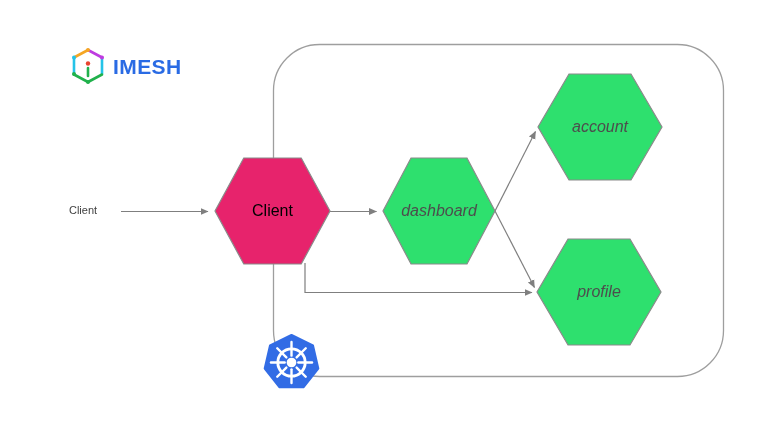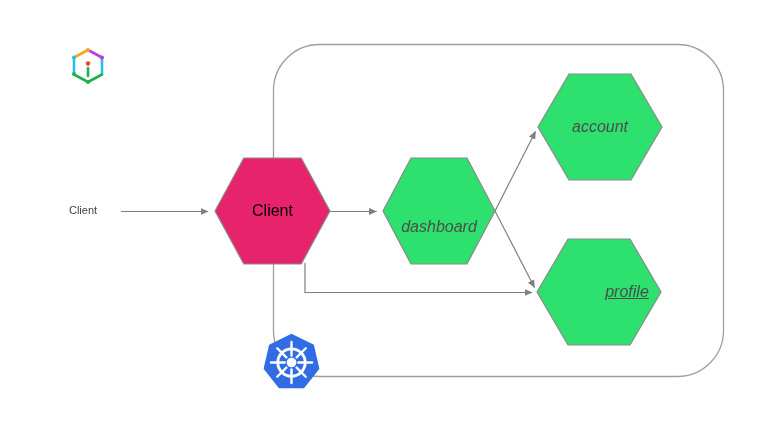--- a/index.html
+++ b/index.html
@@ -50,23 +50,23 @@
 
     <g stroke="#8a8a8a" stroke-width="1.2">
       <polygon points="243.75,158 301.25,158 330,211 301.25,264 243.75,264 215,211" fill="#e7236c"></polygon>
       <polygon points="411,158 467,158 495,211 467,264 411,264 383,211" fill="#2ee06e"></polygon>
       <polygon points="569,74 631,74 662,127 631,180 569,180 538,127" fill="#2ee06e"></polygon>
       <polygon points="568,239 630,239 661,292 630,345 568,345 537,292" fill="#2ee06e"></polygon>
     </g>
   </svg>
 
   <div class="node-label" style="left: 272.5px; top: 211px; color: rgb(0, 0, 0);">Client</div>
-  <div class="node-label italic" style="left: 439px; top: 211px; color: rgb(77, 77, 77); margin-top: 16px;">dashboard</div>
+  <div class="node-label italic" style="left: 439px; top: 211px; color: rgb(77, 77, 77);">dashboard</div>
   <div class="node-label italic" style="left: 600px; top: 127px; color: rgb(77, 77, 77);">account</div>
-  <div class="node-label italic" style="left: 627px; top: 292px; color: rgb(77, 77, 77); text-decoration: underline;">profile</div>
+  <div class="node-label italic" style="left: 599px; top: 292px; color: rgb(77, 77, 77);">profile</div>
 
   <div class="client-label">Client</div>
 
   <div class="brand">
     <svg width="36" height="40" viewBox="0 0 36 40">
       <g fill="none" stroke-width="2.6" stroke-linecap="round">
         <path d="M18,3 L4,10.5" stroke="#f5a623"></path>
         <path d="M18,3 L32,10.5" stroke="#be3be0"></path>
         <path d="M4,11.5 L4,26.5" stroke="#24c3e8"></path>
         <path d="M32,11.5 L32,26.5" stroke="#24c3e8"></path>
@@ -74,20 +74,21 @@
         <path d="M32,27.5 L18,35" stroke="#21b14c"></path>
         <path d="M18,21 L18,29" stroke="#21b14c"></path>
       </g>
       <circle cx="18" cy="3" r="2" fill="#f5a623"></circle>
       <circle cx="32" cy="10.5" r="2" fill="#be3be0"></circle>
       <circle cx="4" cy="10.5" r="2" fill="#24c3e8"></circle>
       <circle cx="18" cy="35" r="2" fill="#21b14c"></circle>
       <circle cx="4" cy="27" r="2" fill="#21b14c"></circle>
       <circle cx="18" cy="16.5" r="2.2" fill="#e8432f"></circle>
     </svg>
+    <span class="brand-text" style="color: rgb(42, 107, 228);">IMESH</span>
   </div>
 
   <svg class="k8s-logo" viewBox="0 0 100 100">
     <polygon points="50,2 87.5,20.1 96.8,60.7 70.8,93.3 29.2,93.3 3.2,60.7 12.5,20.1" fill="#326ce5" stroke="#326ce5" stroke-width="4" stroke-linejoin="round"></polygon>
     <g stroke="#ffffff" fill="none">
       <circle cx="50" cy="50" r="24" stroke-width="5"></circle>
       <g stroke-width="4.2" stroke-linecap="round">
         <path d="M50,14 L50,38"></path>
         <path d="M50,62 L50,86"></path>
         <path d="M14,50 L38,50"></path>

